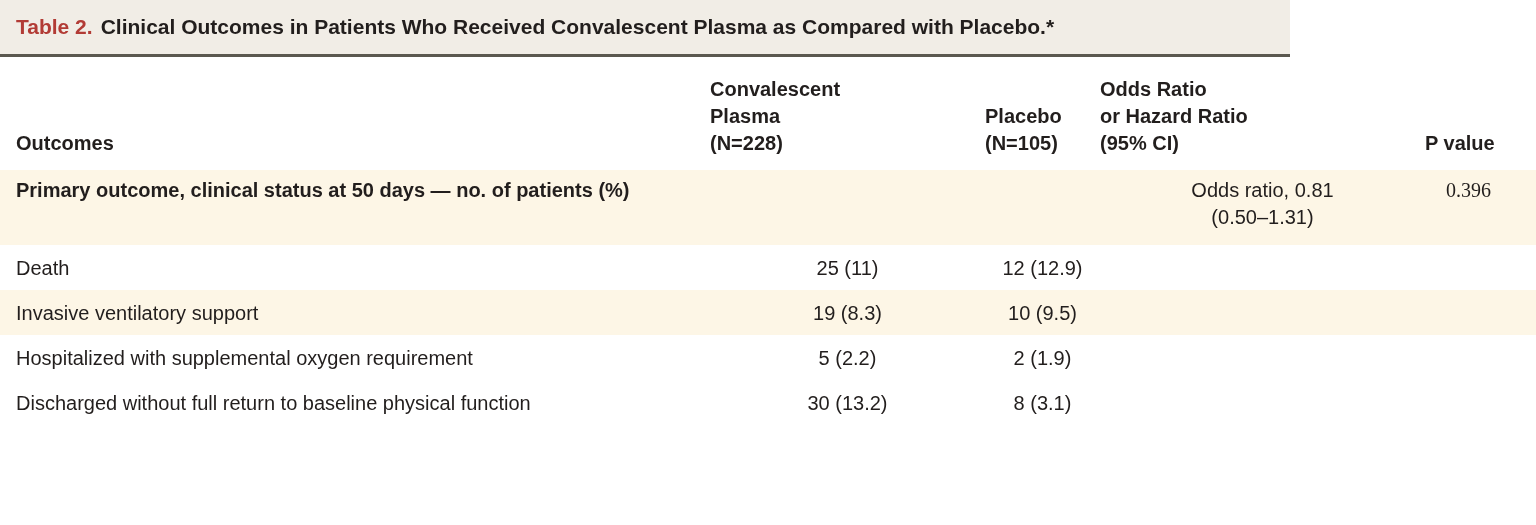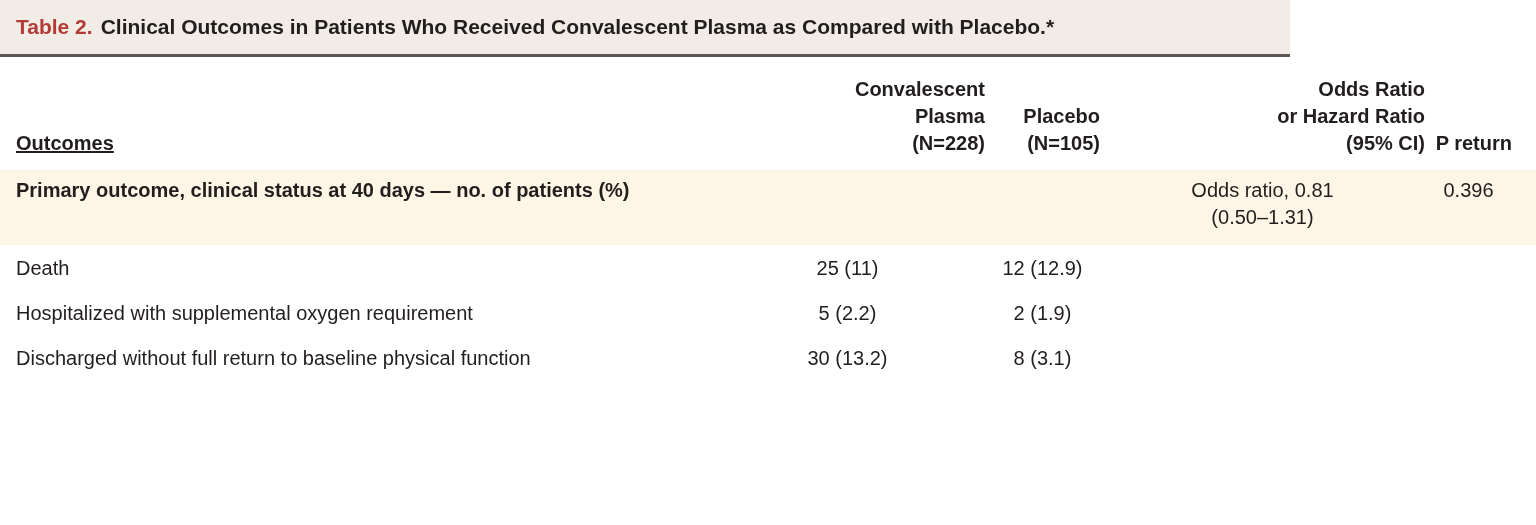--- a/index.html
+++ b/index.html
@@ -42,37 +42,37 @@
   col.c4 { width: 325px; }
   col.c5 { width: 111px; }
 
   thead th {
     height: 113px;
     box-sizing: border-box;
     vertical-align: bottom;
     padding: 0 0 13px 0;
     font-weight: bold;
     line-height: 27px;
-    text-align: right;
+    text-align: left;
     background: #ffffff;
   }
-  thead th.col-outcomes { text-align: left; padding-left: 16px; text-decoration: underline; }
+  thead th.col-outcomes { text-align: left; padding-left: 16px; }
   thead th .hline { display: block; }
   thead th:last-child { padding-right: 24px; }
 
   tbody td {
     height: 45px;
     box-sizing: border-box;
     padding: 0;
     text-align: center;
     vertical-align: middle;
     line-height: 26px;
   }
   tbody td.label { text-align: left; padding-left: 16px; }
-  tbody td:last-child { padding-right: 24px; }
+  tbody td:last-child { padding-right: 24px; font-family: Liberation Serif, serif; }
 
   tr.shaded { background: #fdf6e6; }
   tr.tall td {
     height: 75px;
     vertical-align: top;
     padding-top: 7px;
   }
   tr.tall .line { display: block; line-height: 27px; }
   .bold { font-weight: bold; }
 </style>
@@ -104,43 +104,50 @@
         </th>
         <th>
           <span class="hline">Placebo</span>
           <span class="hline">(N=105)</span>
         </th>
         <th>
           <span class="hline">Odds Ratio</span>
           <span class="hline">or Hazard Ratio</span>
           <span class="hline">(95% CI)</span>
         </th>
-        <th>P return</th>
+        <th>P value</th>
       </tr>
     </thead>
     <tbody>
       <tr class="shaded tall">
-        <td class="label bold">Primary outcome, clinical status at 40 days — no. of patients (%)</td>
+        <td class="label bold">Primary outcome, clinical status at 50 days — no. of patients (%)</td>
         <td></td>
         <td></td>
         <td>
           <span class="line">Odds ratio, 0.81</span>
           <span class="line">(0.50–1.31)</span>
         </td>
         <td>0.396</td>
       </tr>
 
       <tr>
         <td class="label">Death</td>
         <td>25 (11)</td>
         <td>12 (12.9)</td>
         <td></td>
         <td></td>
       </tr>
 
+      <tr class="shaded">
+        <td class="label">Invasive ventilatory support</td>
+        <td>19 (8.3)</td>
+        <td>10 (9.5)</td>
+        <td></td>
+        <td></td>
+      </tr>
 
       <tr>
         <td class="label">Hospitalized with supplemental oxygen requirement</td>
         <td>5 (2.2)</td>
         <td>2 (1.9)</td>
         <td></td>
         <td></td>
       </tr>
 
 

